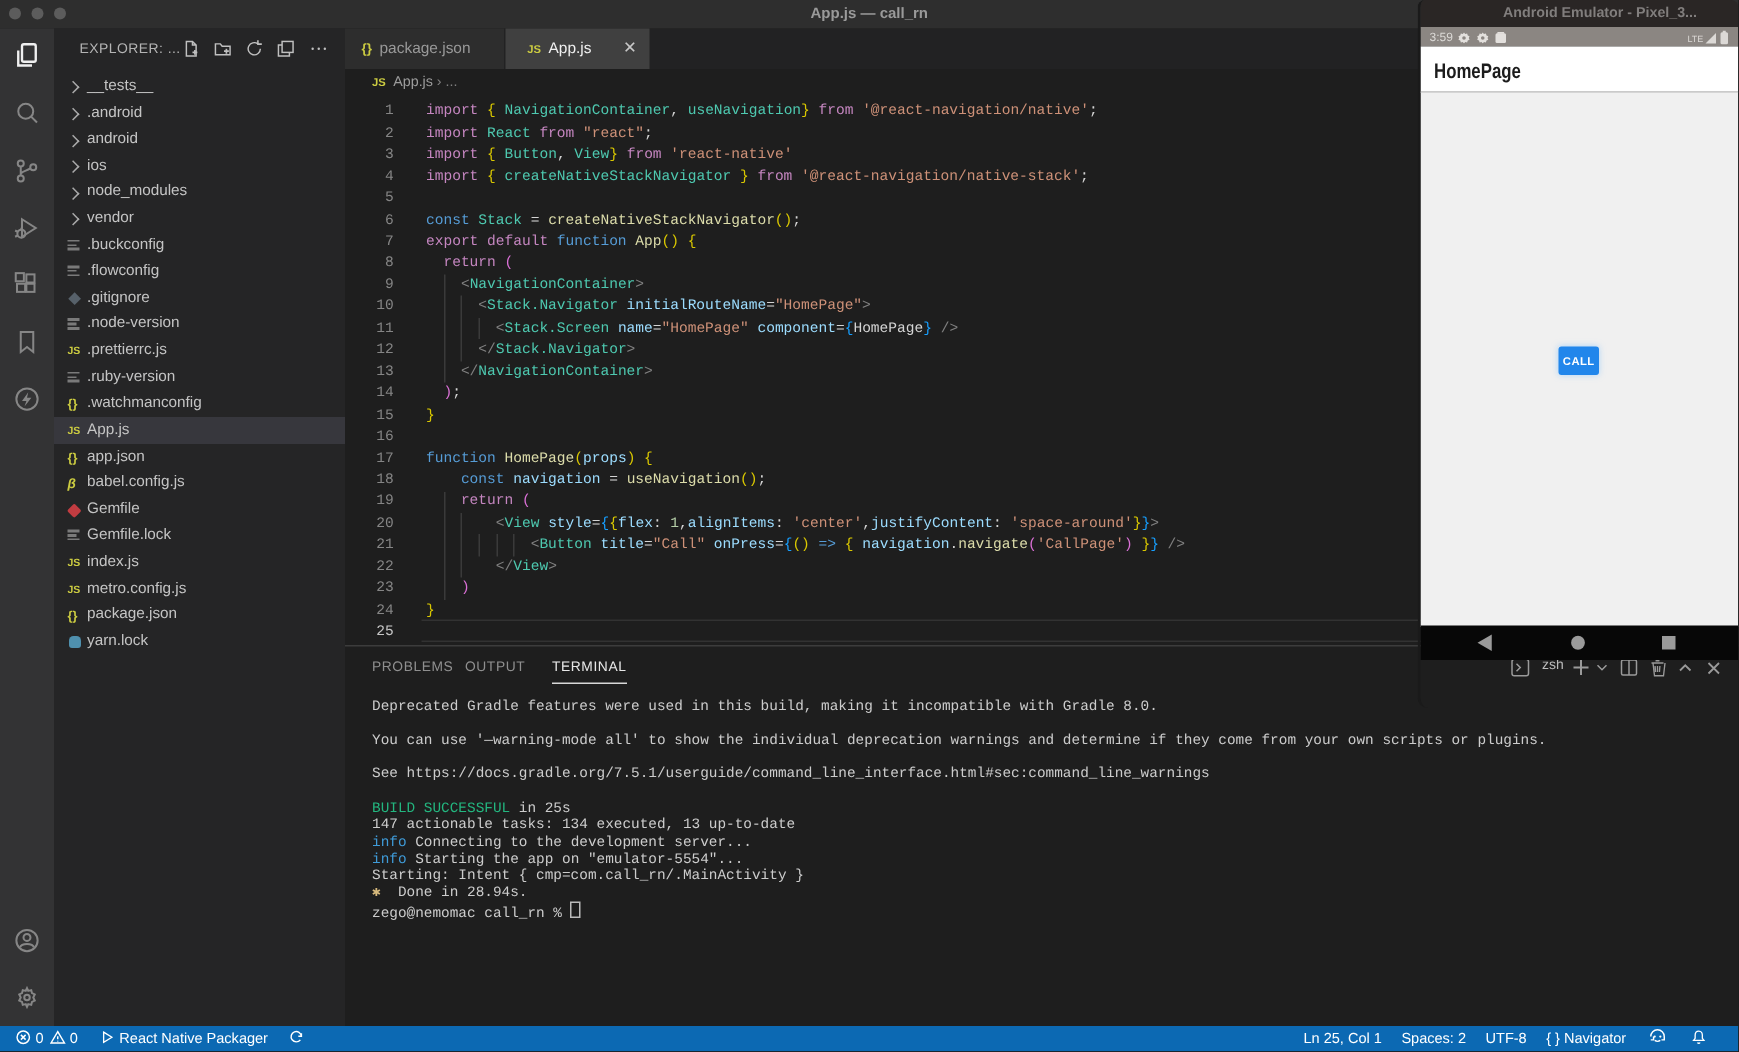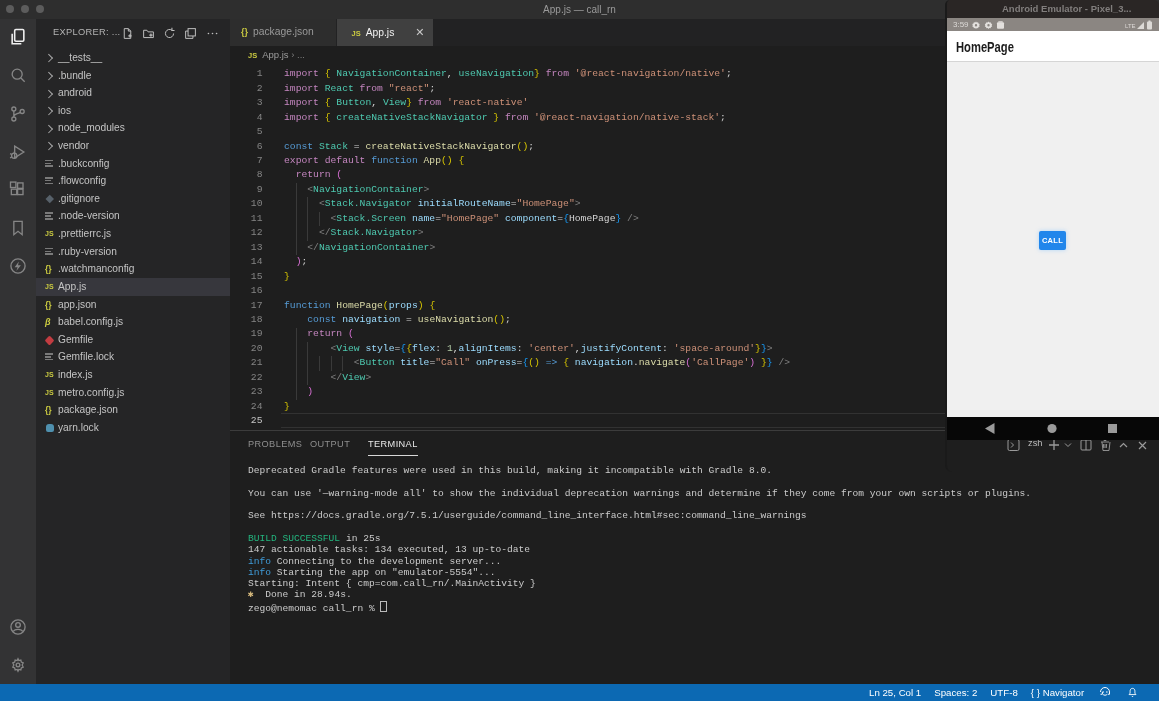--- a/index.html
+++ b/index.html
@@ -1,19 +1,19 @@
 <!DOCTYPE html>
 <html><head>
 <meta charset="utf-8">
 <style>
 html,body{margin:0;padding:0;background:#1e1e1e;}
 #stage{position:relative;width:1159px;height:701px;overflow:hidden;background:#1e1e1e;font-family:"Liberation Sans",sans-serif;}
 .abs{position:absolute;}
 
-#titlebar{left:0;top:0;width:1159px;height:19px;background:#2e2e2e;}
+#titlebar{left:0;top:0;width:1159px;height:19px;background:#2e2e2e;font-weight:bold;}
 .tl{position:absolute;top:5px;width:8px;height:8px;border-radius:50%;background:#5c5c5c;}
 #wintitle{position:absolute;left:0;top:0;width:1159px;text-align:center;font-size:10px;line-height:19px;color:#9a9a9a;}
 
 #activity{left:0;top:19px;width:36px;height:665px;background:#333334;}
 .ai{position:absolute;left:8px;width:20px;height:20px;}
 
 #sidebar{left:36px;top:19px;width:194px;height:665px;background:#252526;}
 #exphead{position:absolute;left:17px;top:8px;font-size:9.3px;color:#b4b4b4;letter-spacing:.3px;}
 .ehi{position:absolute;top:7px;width:13px;height:13px;}
 #tree{position:absolute;left:0;top:30px;width:194px;}
@@ -123,21 +123,21 @@
 
   <div class="abs" id="sidebar">
     <div id="exphead">EXPLORER: ...</div>
     <div id="tree">
         <div class="row">
           <div class="chev"></div>
           <div class="rlbl">__tests__</div>
         </div>
         <div class="row">
           <div class="chev"></div>
-          <div class="rlbl">.bundle</div>
+          <div class="rlbl">.android</div>
         </div>
         <div class="row">
           <div class="chev"></div>
           <div class="rlbl">android</div>
         </div>
         <div class="row">
           <div class="chev"></div>
           <div class="rlbl">ios</div>
         </div>
         <div class="row">
@@ -330,20 +330,30 @@
           <rect x="76" y="6" width="10" height="10" rx="1"></rect>
           <path d="M81 6 v10"></path>
           <path d="M96 8 h8 M97 8 l1 8.5 h6 l1-8.5 M98.7 6.5 h2.6 M100 10 v4 M98.4 10 l.3 4 M101.6 10 l-.3 4" stroke-width="0.9"></path>
           <path d="M115 13 l3.5-3.5 3.5 3.5" stroke-width="1.2"></path>
           <path d="M134 8 l7 7 M141 8 l-7 7" stroke-width="1.2"></path>
         </svg></div>
       <div style="position: absolute; left: 780px; top: 7px; font-size: 9.3px; color: rgb(187, 187, 187);"><span style="margin-left:18px;">zsh</span></div>
     </div>
 
   <div class="abs" id="statusbar">
+      <div class="sseg" style="left: 10px; width: 400px;"><svg width="11" height="11" viewBox="0 0 16 16" fill="none" stroke="#ffffff" stroke-width="1.4" style="vertical-align:-2px;">
+          <circle cx="8" cy="8" r="6"></circle>
+          <path d="M5.7 5.7 l4.6 4.6 M10.3 5.7 l-4.6 4.6"></path>
+        </svg> 0 <svg width="11" height="11" viewBox="0 0 16 16" fill="none" stroke="#ffffff" stroke-width="1.4" style="vertical-align:-2px;margin-left:1px;">
+          <path d="M8 2.5 L14.5 13.5 H1.5 Z M8 7 v3 M8 11.5 v0.5"></path>
+        </svg> 0<svg width="11" height="11" viewBox="0 0 16 16" fill="none" stroke="#ffffff" stroke-width="1.3" style="vertical-align:-2px;margin-left:14px;">
+          <path d="M4.5 3 L12.5 8 L4.5 13 Z"></path>
+        </svg> React Native Packager<svg width="11" height="11" viewBox="0 0 16 16" fill="none" stroke="#ffffff" stroke-width="1.4" style="vertical-align:-2px;margin-left:13px;">
+          <path d="M13 7 a5 5 0 1 0 -1 3.5 M13 4 v3 h-3"></path>
+        </svg></div>
       <div class="sseg" style="left: 869px; width: 290px;">Ln 25, Col 1<span style="margin-left:13px;">Spaces: 2</span><span style="margin-left:13px;">UTF-8</span><span style="margin-left:13px;">{ } Navigator</span><svg width="12" height="12" viewBox="0 0 16 16" fill="none" stroke="#ffffff" stroke-width="1.3" style="vertical-align:-2px;margin-left:15px;">
           <path d="M2 8 a6 6 0 0 1 12 0 v3 h-2.5 M4.5 8 h0 M2 11 h2.5 V8"></path>
           <circle cx="5.5" cy="8" r="1" fill="#fff" stroke="none"></circle>
           <circle cx="10.5" cy="8" r="1" fill="#fff" stroke="none"></circle>
           <path d="M5.5 11.5 c1.5 1 3.5 1 5 0"></path>
         </svg><svg width="11" height="11" viewBox="0 0 16 16" fill="none" stroke="#ffffff" stroke-width="1.3" style="vertical-align:-2px;margin-left:16px;">
           <path d="M8 2 c-2.5 0 -3.5 2 -3.5 4 v3 l-1.5 2 h10 l-1.5 -2 v-3 c0 -2 -1 -4 -3.5 -4 z M6.8 13 a1.3 1.3 0 0 0 2.4 0"></path>
         </svg></div>
     </div>
 

